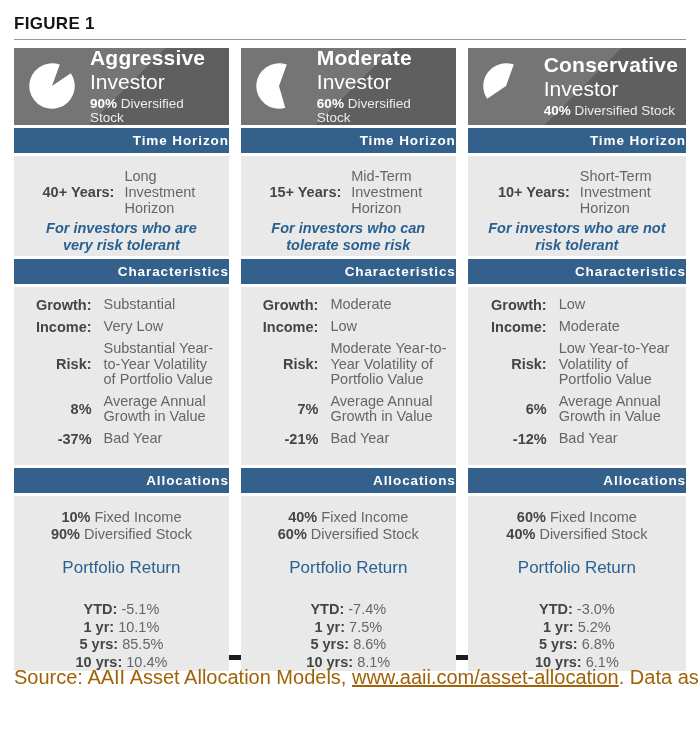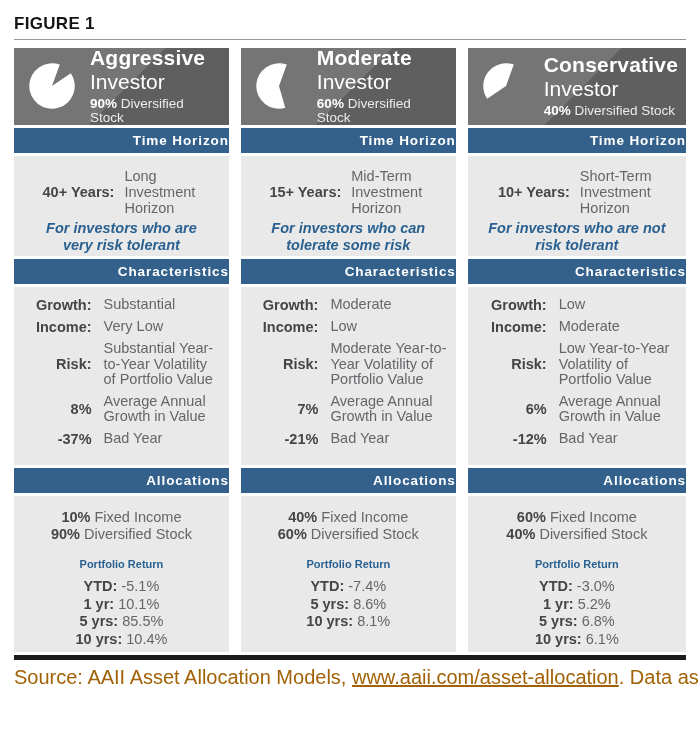--- a/index.html
+++ b/index.html
@@ -39,21 +39,21 @@
   .th-note{margin-top:4px; text-align:center; font-style:italic; font-weight:bold; font-size:14.5px; color:var(--bluetext); line-height:17px; padding:0 16px;}
   
   .char-panel{height:178px; padding:10px 8px 0;}
   .crow{display:flex; align-items:center; margin-bottom:6px;}
   .clabel{width:41%; text-align:right; padding-right:12px; font-weight:bold; font-size:14.5px; color:var(--label); flex:none;}
   .cvalue{max-width:122px; font-size:14.5px; color:var(--value); line-height:15.5px;}
   
   .alloc-panel{flex:1; text-align:center; padding-top:13px;}
   .aline{font-size:14.5px; color:var(--value); line-height:17px;}
   .aline b{color:var(--label);}
-  .pr-title{font-size:11px; font-weight:bold; color:var(--bluetext); margin:15px 0 8px;}
+  .pr-title{font-size:17px; font-weight:normal; color:var(--bluetext); margin:15px 0 23px;}
   .rline{font-size:14.5px; color:var(--value); line-height:17.5px;}
   .rline b{color:var(--label);}
   
   .rule{height:5px; background:var(--rule); margin-top:3px;}
   .source{font-size:20px; color:#a16207; margin-top:6px; white-space:nowrap;}
   .source a{color:inherit; text-decoration:underline;}
 </style>
 </head>
 <body>
 
@@ -163,20 +163,21 @@
         <div class="cvalue">Bad Year</div>
       </div>
     </div>
 
     <div class="bar">Allocations</div>
     <div class="panel alloc-panel">
       <div class="aline"><b>40%</b> <span>Fixed Income</span></div>
       <div class="aline"><b>60%</b> <span>Diversified Stock</span></div>
       <div class="pr-title">Portfolio Return</div>
       <div class="rline"><b>YTD:</b> <span>-7.4%</span></div>
+      <div class="rline"><b>1 yr:</b> <span>7.5%</span></div>
       <div class="rline"><b>5 yrs:</b> <span>8.6%</span></div>
       <div class="rline"><b>10 yrs:</b> <span>8.1%</span></div>
     </div>
   </div>
 
   <div class="card">
     <div class="card-header">
       <svg class="pie" viewBox="0 0 64 64">
         <path class="pie-slice" d="M32,32 L10.45,46.54 A26,26 0 0 1 40.89,7.57 Z" fill="#ffffff"></path>
       </svg>

